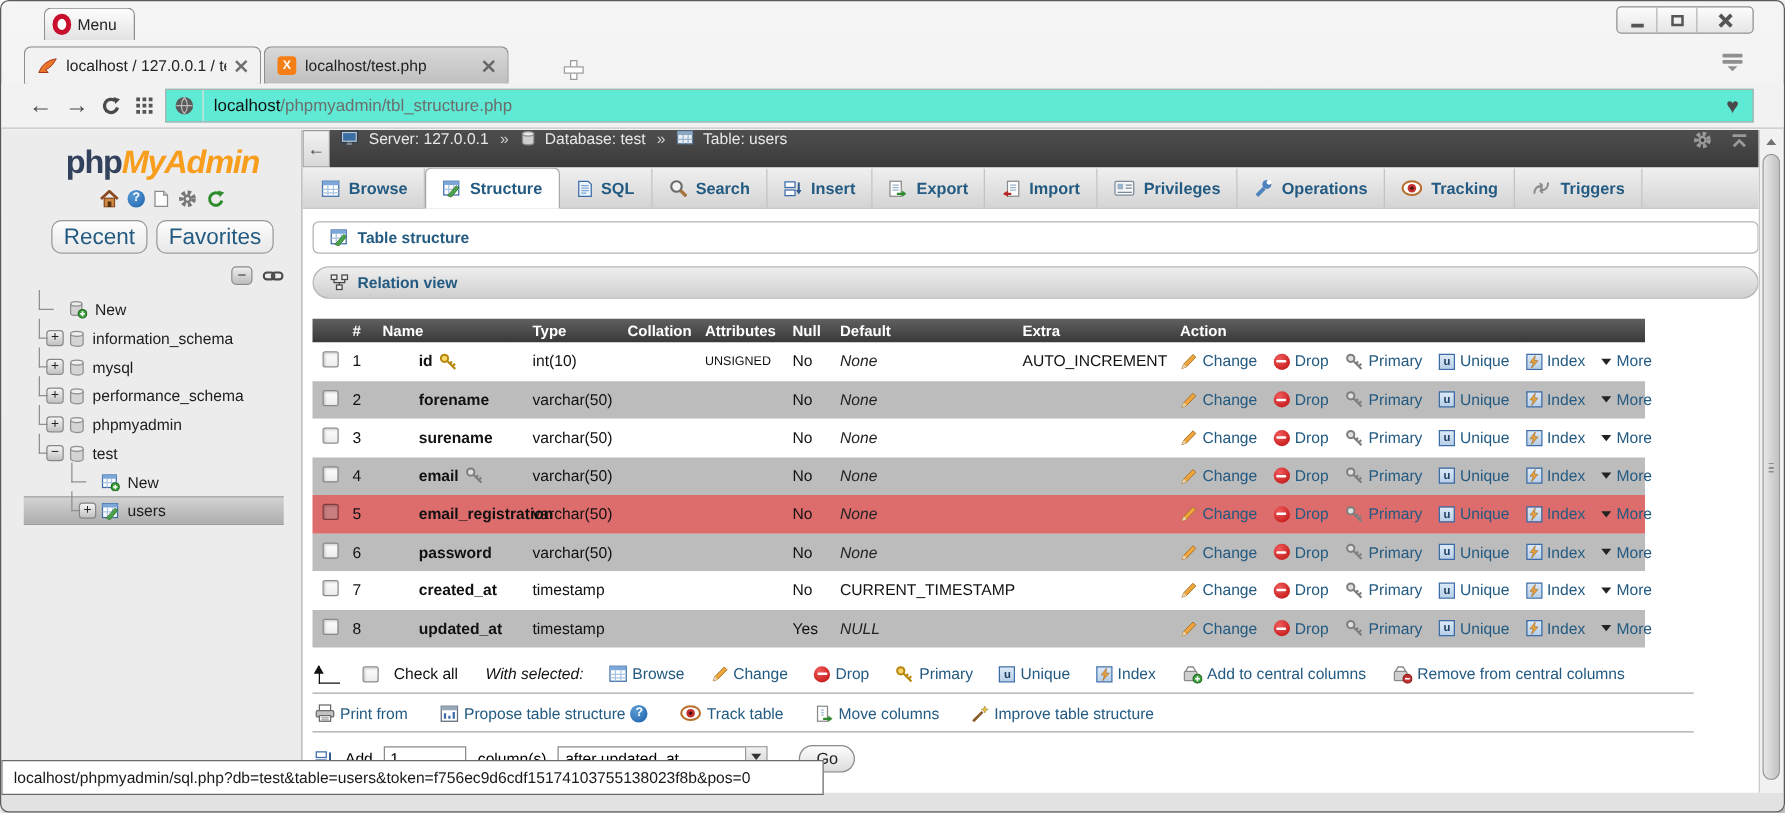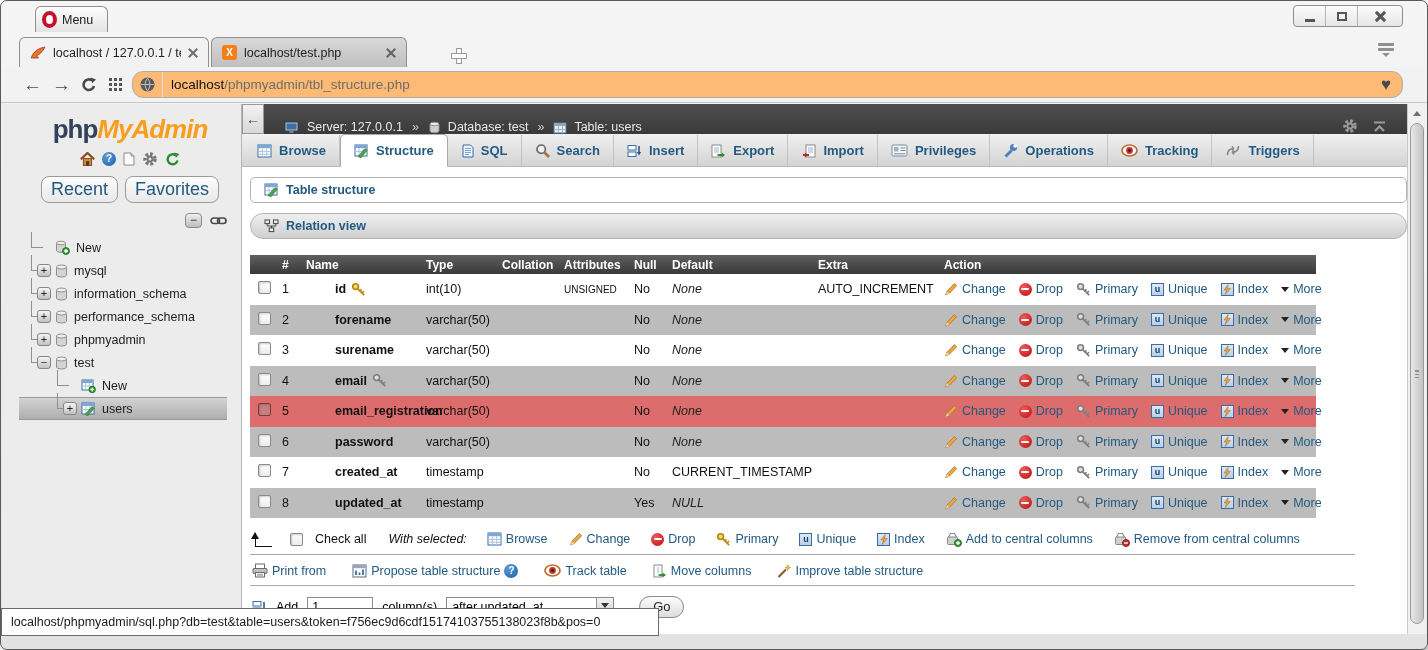--- a/index.html
+++ b/index.html
@@ -38,21 +38,21 @@
   .ghost-plus::before{ left:5px; top:0; width:4px; height:14px; } .ghost-plus::after{ left:0; top:5px; width:14px; height:4px; }
   .tablist-btn { position:absolute; right:28px; bottom:4px; width:26px; height:20px; display:flex; flex-direction:column; align-items:center; gap:2px; padding-top:2px; }
   .tablist-btn i { width:16px; height:3px; background:#8f8f8f; border-radius:1px; }
   .tablist-btn .tri { width:0; height:0; border:4px solid transparent; border-top-color:#8f8f8f; background:none; }
 
   
   .toolbar { position:absolute; top:66px; left:0; right:0; height:36px; background:#f2f2f2; border-bottom:1px solid #c6c6c6;
              display:flex; align-items:center; gap:10px; padding:0 24px 0 22px; }
   .nav-glyph { font-size:19px; font-weight:bold; color:#4a4a4a; line-height:1; }
   .grid9 { width:3px; height:3px; background:#555; box-shadow:5px 0 #555,10px 0 #555,0 5px #555,5px 5px #555,10px 5px #555,0 10px #555,5px 10px #555,10px 10px #555; margin:-5px 10px 5px 2px; display:inline-block; }
-  .addr { flex:1; height:27px; background:#fdba74; border:1px solid #aeaeae; border-radius:11px; display:flex; align-items:center; overflow:hidden;justify-content:space-between; }
+  .addr { flex:1; height:27px; background:#5eead4; border:1px solid #aeaeae; border-radius:0; display:flex; align-items:center; overflow:hidden;justify-content:space-between; }
   .addr .site-ico { width:30px; display:flex; align-items:center; justify-content:center; border-right:1px solid #e0e0e0; height:100%; }
   .addr .url { flex:1; font-size:13.5px; padding-left:8px; color:#222; }
   .addr .url .path { color:#6d6d6d; }
   .addr .fav { width:32px; height:100%; display:flex; align-items:center; justify-content:center; font-size:16px; color:#4a4a4a; }
 
   
   .content { position:absolute; top:103px; left:1px; right:1px; bottom:15px; display:flex; background:#fff; }
 
   
   .sidebar { width:240px; background:#ececec; border-right:1px solid #b5b5b5; padding:10px 0 0 17px; position:relative; flex-shrink:0; }
@@ -73,21 +73,21 @@
               font-size:11px; line-height:11px; text-align:center; color:#222; margin-right:4px; flex-shrink:0; margin-left:-9px; }
   .expander.plus::before { content:"+"; } .expander.minus::before { content:"\2212"; }
   .expander.none { visibility:hidden; }
   .tree-item .icn { margin-right:6px; display:inline-flex; }
   .tree-item.selected { background:linear-gradient(#d2d2d2,#aeaeae); border-top:1px solid #999; border-bottom:1px solid #999; width:calc(100% - 14px); }
 
   
   .main { flex:1; display:flex; flex-direction:column; background:#fff; min-width:0; }
   .crumbbar { height:30px; display:flex; align-items:stretch; flex-shrink:0; }
   .crumb-back { width:22px; background:linear-gradient(#f2f2f2,#d8d8d8); border:1px solid #9a9a9a; display:flex; align-items:center; justify-content:center; font-size:14px; color:#444; }
-  .crumb-dark { flex:1; background:linear-gradient(#4e4e4e,#3a3a3a); display:flex; align-items:flex-end; gap:7px; padding:0 20px; color:#e8e8e8; font-size:12.5px; }
+  .crumb-dark { flex:1; background:linear-gradient(#4e4e4e,#3a3a3a); display:flex; align-items:flex-start; gap:7px; padding:0 8px; color:#e8e8e8; font-size:12.5px; }
   .crumb-dark .sep { color:#cfcfcf; margin:0 2px; }
   .crumb-right { margin-left:auto; display:flex; gap:14px; align-items:center; }
 
   .navtabs { display:flex; align-items:flex-end; background:linear-gradient(#f0f0f0,#d4d4d4); border-bottom:1px solid #b9b9b9; height:33px; padding-left:2px; flex-shrink:0; }
   .ntab { display:flex; align-items:center; gap:7px; padding:0 13px; height:31px; font-size:13px; font-weight:bold; color:#235a81;
           border-right:1px solid #c3c3c3; white-space:nowrap; }
   .ntab.active { background:#fff; border:1px solid #aaa; border-bottom:1px solid #fff; border-radius:5px 5px 0 0; height:33px; margin-bottom:-1px; }
 
   .workarea { flex:1; padding:10px 0 0 8px; position:relative; overflow:hidden; }
   .viewbtns { display:flex; gap:10px; margin-bottom:16px;flex-direction:column; }
@@ -301,33 +301,33 @@
 
           <div class="tree-item root">
             <span class="conn"></span>
             <span class="expander plus"></span>
             <span class="icn">
               <svg width="13" height="14">
                 <path d="M1.5 3 v8 a5 2 0 0 0 10 0 v-8" fill="#d4d4d4" stroke="#8f8f8f"></path>
                 <ellipse cx="6.5" cy="3" rx="5" ry="2" fill="#efefef" stroke="#8f8f8f"></ellipse>
               </svg>
             </span>
-            <span>mysql</span>
+            <span>information_schema</span>
           </div>
 
           <div class="tree-item root">
             <span class="conn"></span>
             <span class="expander plus"></span>
             <span class="icn">
               <svg width="13" height="14">
                 <path d="M1.5 3 v8 a5 2 0 0 0 10 0 v-8" fill="#d4d4d4" stroke="#8f8f8f"></path>
                 <ellipse cx="6.5" cy="3" rx="5" ry="2" fill="#efefef" stroke="#8f8f8f"></ellipse>
               </svg>
             </span>
-            <span>information_schema</span>
+            <span>mysql</span>
           </div>
 
           <div class="tree-item root">
             <span class="conn"></span>
             <span class="expander plus"></span>
             <span class="icn">
               <svg width="13" height="14">
                 <path d="M1.5 3 v8 a5 2 0 0 0 10 0 v-8" fill="#d4d4d4" stroke="#8f8f8f"></path>
                 <ellipse cx="6.5" cy="3" rx="5" ry="2" fill="#efefef" stroke="#8f8f8f"></ellipse>
               </svg>

